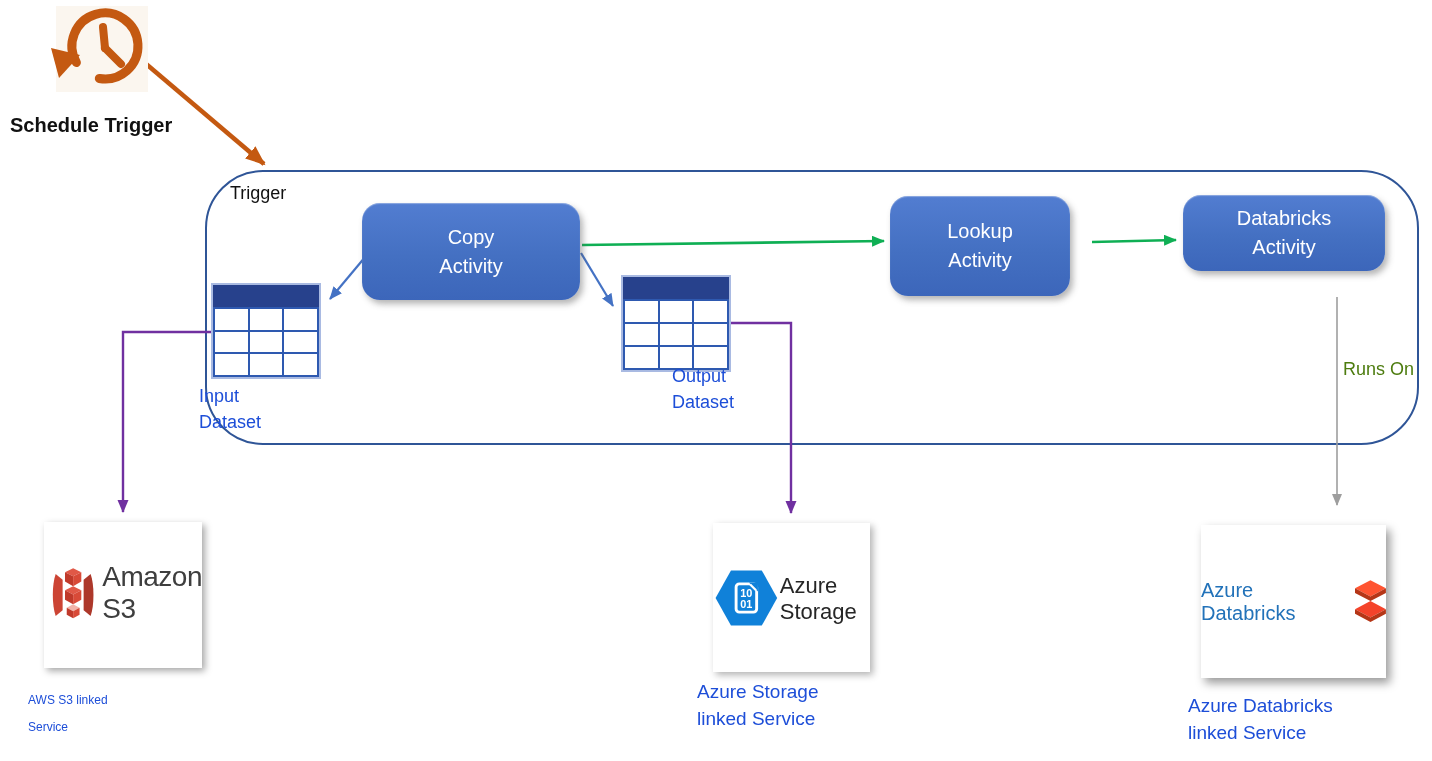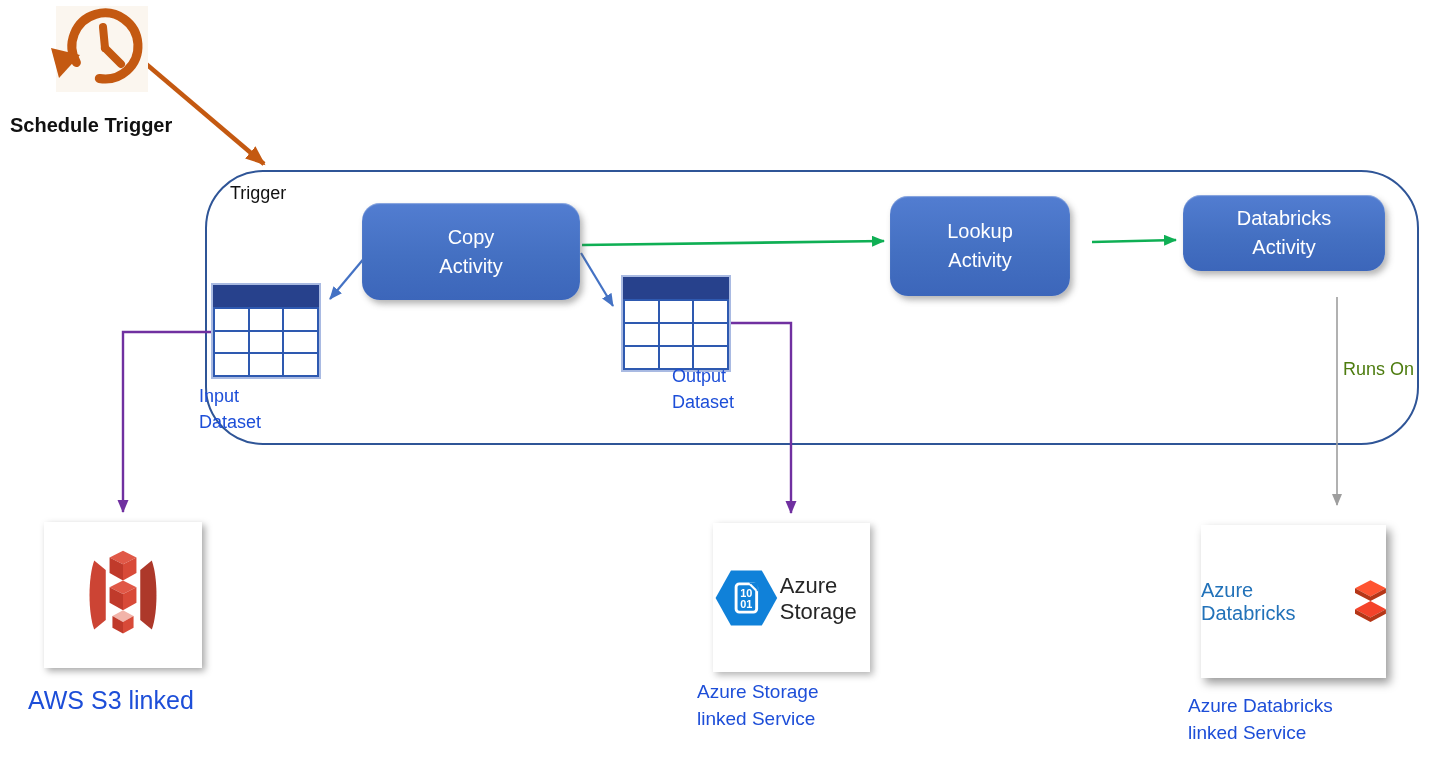--- a/index.html
+++ b/index.html
@@ -57,21 +57,21 @@
              box-shadow:3px 3px 7px rgba(0,0,0,.35); }
   #s3-card .brand { font-size:28px; color:#3E3E3E; margin-top:-4px; letter-spacing:-.5px; }
   #storage-card { left:713px; top:523px; width:157px; height:149px;
              box-shadow:3px 3px 7px rgba(0,0,0,.30); }
   #storage-card .brand { font-size:22px; color:#262626; margin-top:2px; }
   #databricks-card { left:1201px; top:525px; width:185px; height:153px;
              box-shadow:4px 5px 9px rgba(0,0,0,.40);
              flex-direction:row; gap:7px; }
   #databricks-card .brand { font-size:20px; color:#2272B9; }
 
-  #s3-service-label        { left:28px;   top:687px; width:190px; font-size:25px; line-height:27px; }
+  #s3-service-label        { left:28px;   top:687px; width:190px; font-size:12px; line-height:27px; }
   #storage-service-label   { left:697px;  top:678px; width:190px; font-size:19px; line-height:27px; }
   #databricks-service-label{ left:1188px; top:692px; width:210px; font-size:19px; line-height:27px; }
 </style>
 </head>
 <body>
 
 <div id="stage">
 
   <svg id="lines" viewBox="0 0 1432 761">
     <defs>
@@ -173,23 +173,25 @@
       <polygon points="50,4 64,11 50,18 36,11" fill="#E05847"></polygon>
       <polygon points="36,11 36,27 50,35 50,18" fill="#C03A2B"></polygon>
       <polygon points="50,18 50,35 64,27 64,11" fill="#D84A38"></polygon>
       <polygon points="50,35 64,42 50,49 36,42" fill="#E05847"></polygon>
       <polygon points="36,42 36,58 50,66 50,49" fill="#C03A2B"></polygon>
       <polygon points="50,49 50,66 64,58 64,42" fill="#D84A38"></polygon>
       <polygon points="50,66 61,72 50,78 39,72" fill="#F2B4AA"></polygon>
       <polygon points="39,72 39,84 50,90 50,78" fill="#C03A2B"></polygon>
       <polygon points="50,78 50,90 61,84 61,72" fill="#D84A38"></polygon>
     </svg>
+    <div class="brand">Amazon S3</div>
   </div>
   <div id="s3-service-label" class="two-line">
     <div>AWS S3 linked</div>
+    <div>Service</div>
   </div>
 
   <div id="storage-card" class="card">
     <svg width="104" height="94" viewBox="0 0 104 92">
       <polygon points="28,3 76,3 100,46 76,89 28,89 4,46" fill="#1081D9"></polygon>
       <rect x="36" y="24" width="32" height="44" rx="5" fill="none" stroke="#ffffff" stroke-width="4.5"></rect>
       <polygon points="56,22 70,36 70,22" fill="#1081D9"></polygon>
       <path d="M58,25 L67,34" stroke="#ffffff" stroke-width="3.5" fill="none"></path>
       <text x="52" y="45" text-anchor="middle" fill="#ffffff" font-size="17" font-weight="bold" font-family="Liberation Sans, sans-serif">10</text>
       <text x="52" y="62" text-anchor="middle" fill="#ffffff" font-size="17" font-weight="bold" font-family="Liberation Sans, sans-serif">01</text>

